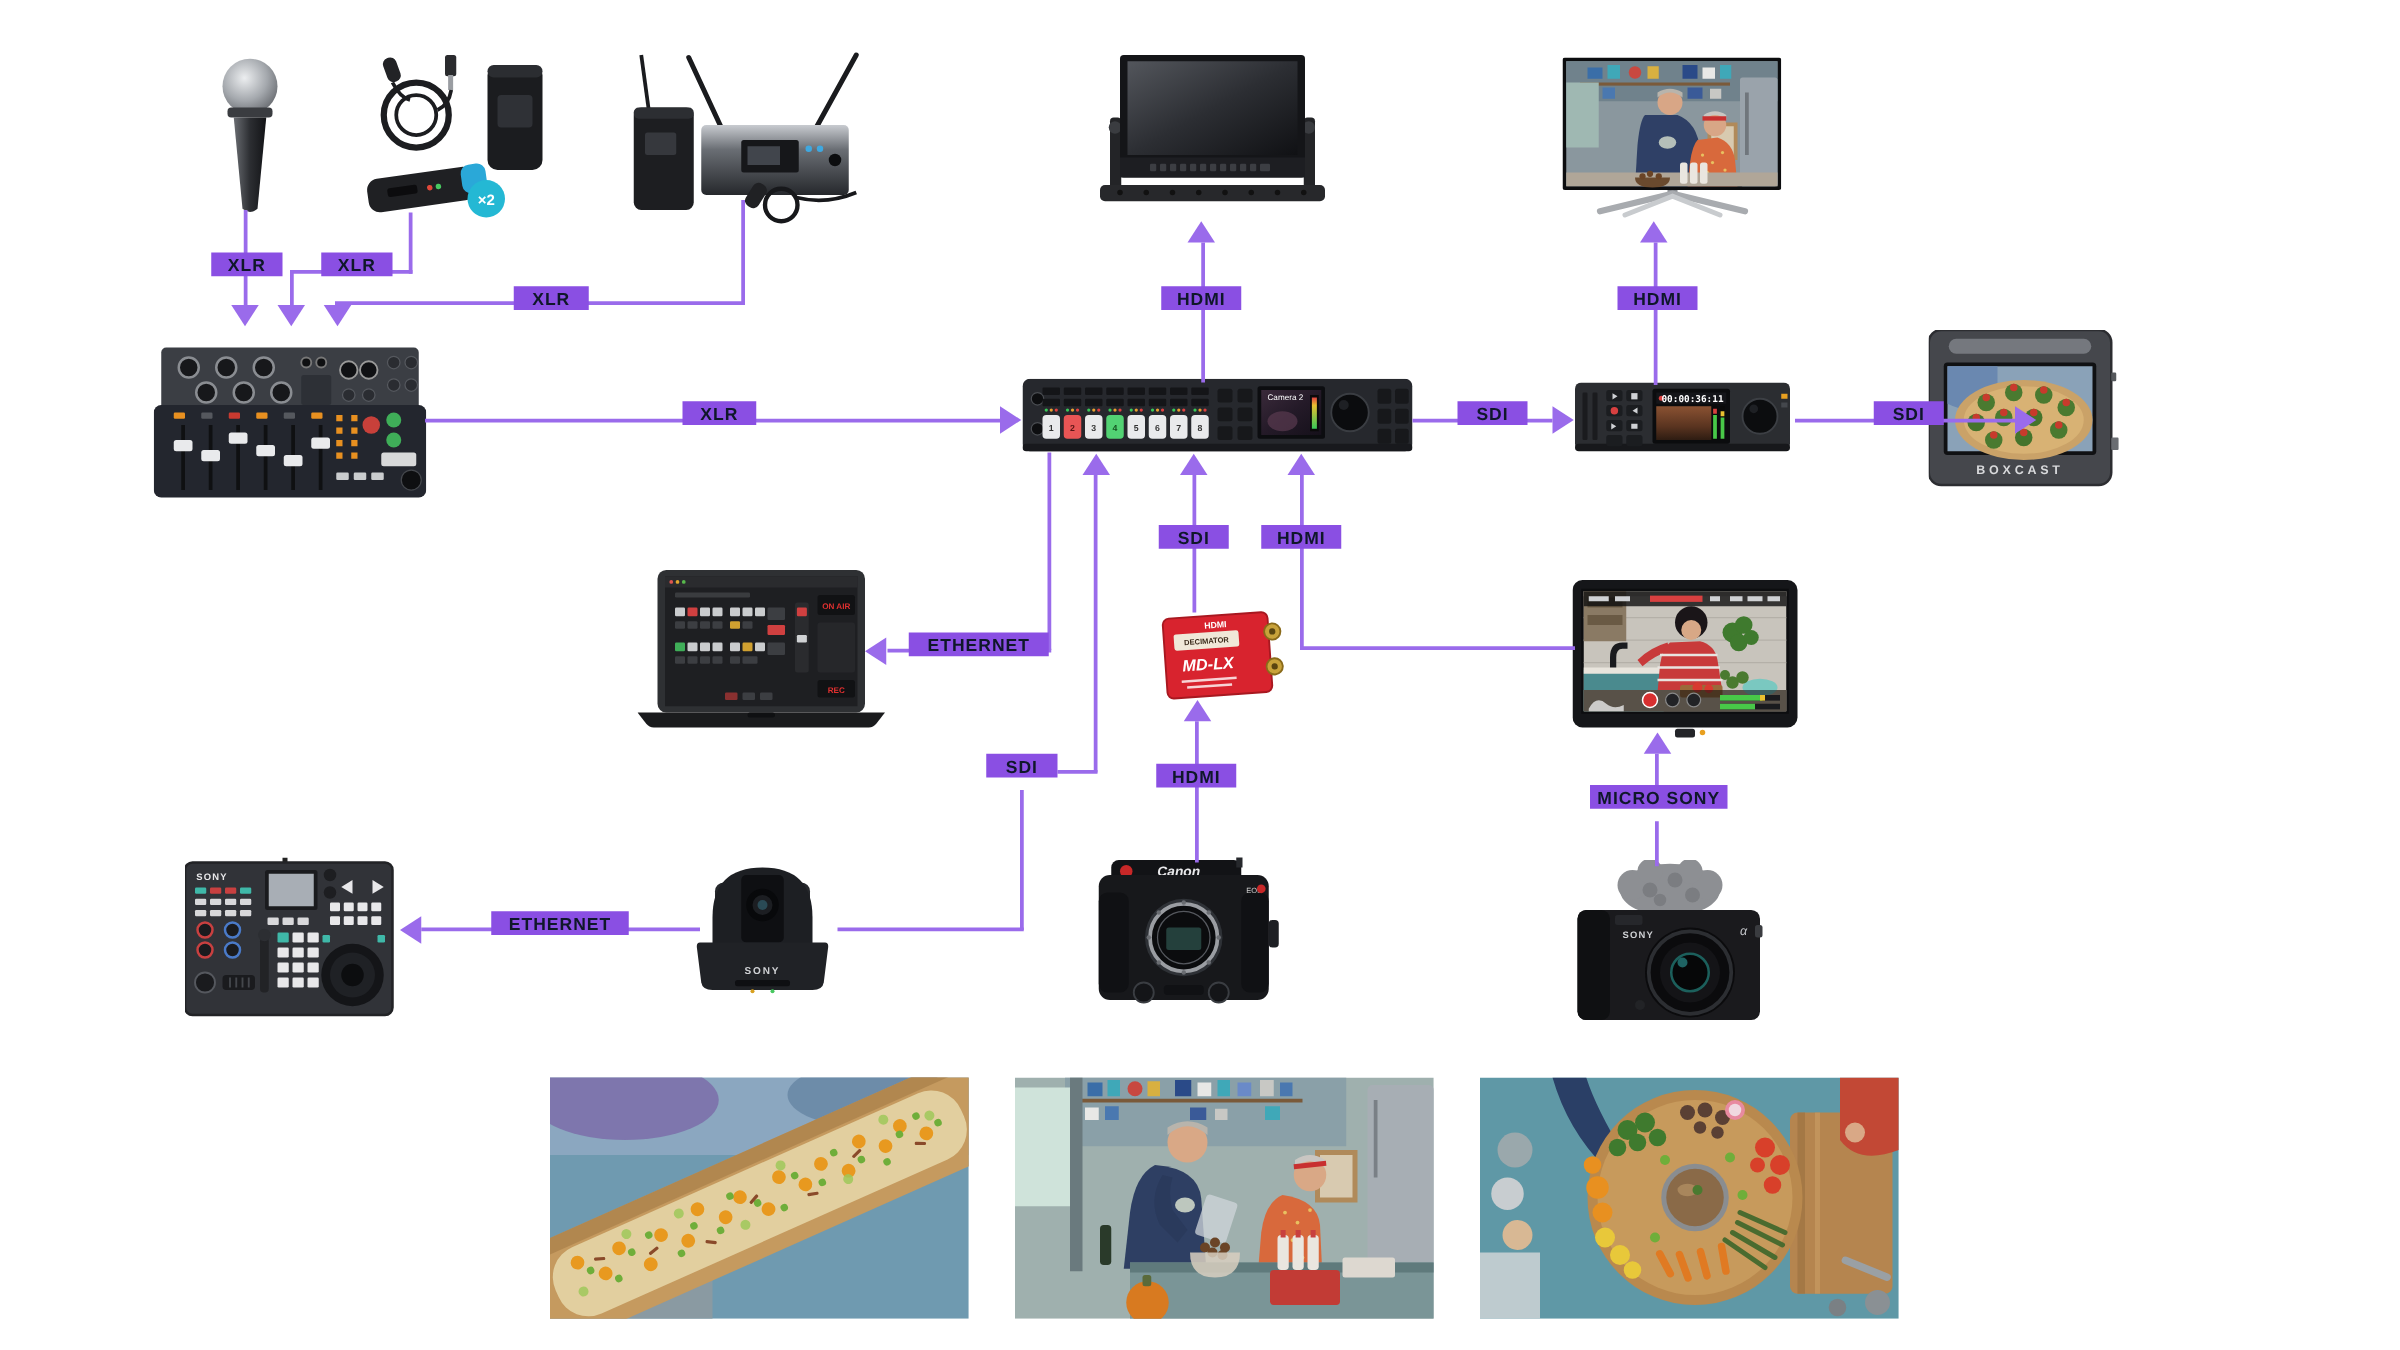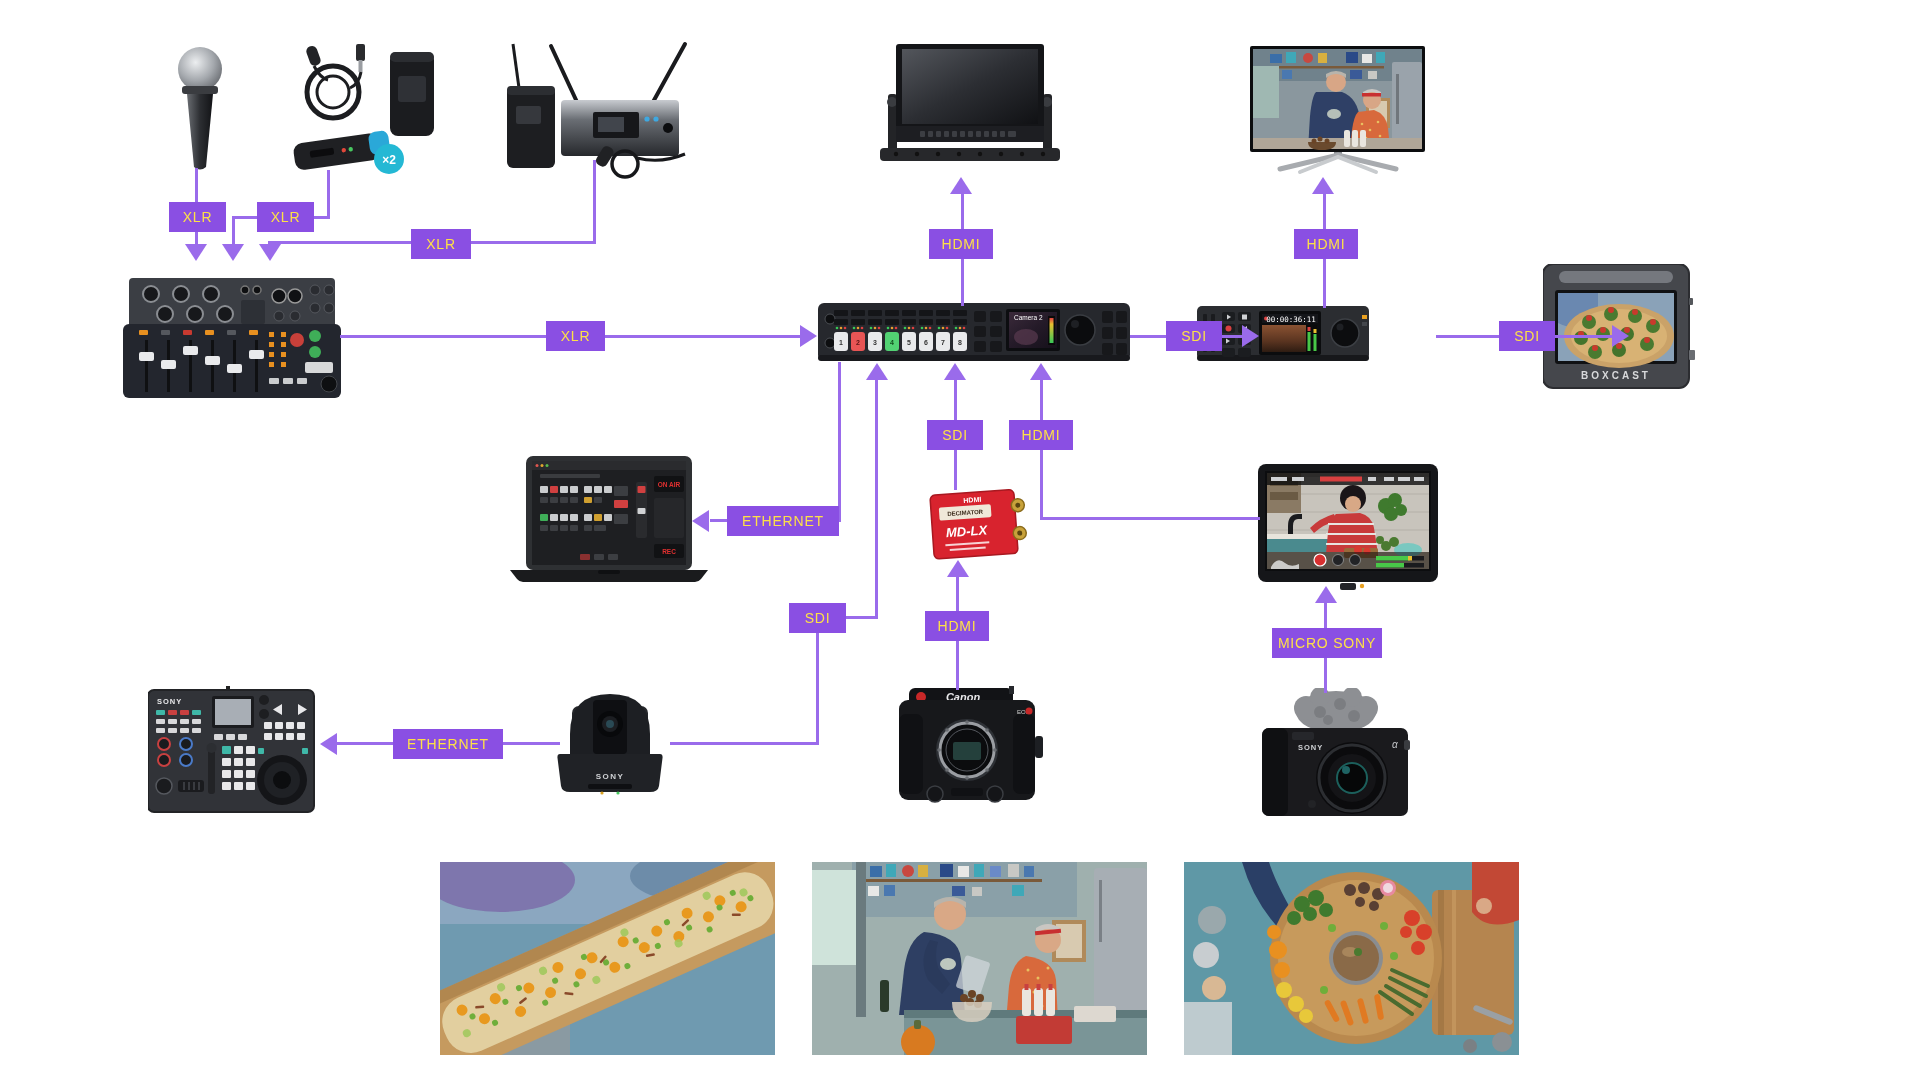--- a/index.html
+++ b/index.html
@@ -1,21 +1,21 @@
 <!DOCTYPE html>
 <html><head>
 <meta charset="utf-8">
 <style>
   html,body{margin:0;padding:0;background:#fff;}
   #canvas{position:relative;width:1920px;height:1080px;background:#fff;overflow:hidden;
           font-family:"Liberation Sans",sans-serif;}
   .dev{position:absolute;}
   .dev svg{display:block;}
-  .lbl{position:absolute;height:30px;background:#8a4fe3;color:#fde047;display:flex;align-items:center;
-       justify-content:center;font-size:14px;font-weight:400;letter-spacing:0.8px;z-index:30;}
+  .lbl{position:absolute;height:19px;background:#8a4fe3;color:#0f172a;display:flex;align-items:center;
+       justify-content:center;font-size:14px;font-weight:700;letter-spacing:0.8px;z-index:30;}
   .ln{position:absolute;background:#9a6beb;z-index:10;}
   .arr{position:absolute;width:0;height:0;border-style:solid;z-index:11;}
   .arr-down{border-left:11px solid transparent;border-right:11px solid transparent;border-top:17px solid #9a6beb;border-bottom:0;}
   .arr-up{border-left:11px solid transparent;border-right:11px solid transparent;border-bottom:17px solid #9a6beb;border-top:0;}
   .arr-left{border-top:11px solid transparent;border-bottom:11px solid transparent;border-right:17px solid #9a6beb;border-left:0;}
   .arr-right{border-top:11px solid transparent;border-bottom:11px solid transparent;border-left:17px solid #9a6beb;border-right:0;}
   svg text{font-family:"Liberation Sans",sans-serif;}
   .mono{font-family:"DejaVu Sans Mono",monospace;}
 </style>
 </head>
@@ -442,21 +442,21 @@
             <rect x="102" y="84" width="6" height="17" rx="2"></rect>
             <rect x="110" y="84" width="6" height="17" rx="2"></rect>
           </g>
       </g>
       <rect x="84" y="106" width="8" height="6" fill="#8a8d92"></rect>
       <path d="M30 123 L88 109 L146 123" stroke="#a8abaf" stroke-width="5" fill="none" stroke-linecap="round"></path>
       <path d="M50 126 L88 111 L126 126" stroke="#c8cbce" stroke-width="4" fill="none" stroke-linecap="round"></path>
     </svg>
   </div>
 
-  <div class="dev" style="left:1197px;top:306px;">
+  <div class="dev" style="left:1260px;top:306px;font-weight:bold;">
     <svg width="172" height="58" viewBox="0 0 172 58">
       <defs>
         <linearGradient id="hdsc" x1="0" y1="0" x2="0" y2="1">
           <stop offset="0" stop-color="#8a5232"></stop>
             <stop offset="0.6" stop-color="#5a3420"></stop>
             <stop offset="1" stop-color="#2e1c12"></stop>
         </linearGradient>
       </defs>
       <rect width="172" height="54" rx="5" fill="#2b2d31"></rect>
       <rect y="49" width="172" height="6" rx="3" fill="#17181b"></rect>
@@ -780,21 +780,21 @@
       <circle cx="74" cy="32" r="8" fill="#1c1e22"></circle>
       <circle cx="74" cy="32" r="4" fill="#2a4a55"></circle>
       <path d="M24 62 h100 q3 0 2.5 4 l-3.5 28 q-1 6 -9 6 H34 q-8 0 -9 -6 l-3.5 -28 q-0.5 -4 2.5 -4 z" fill="#202226"></path>
       <text x="74" y="87" text-anchor="middle" font-size="8" letter-spacing="1.5" fill="#cfd1d4" font-family="Liberation Serif, serif" font-weight="bold">SONY</text>
       <rect x="52" y="92" width="44" height="5" rx="2" fill="#0e0f12"></rect>
       <circle cx="66" cy="101" r="1.6" fill="#d8a020"></circle>
       <circle cx="82" cy="101" r="1.6" fill="#48c860"></circle>
     </svg>
   </div>
 
-  <div class="dev" style="left:891px;top:684px;">
+  <div class="dev" style="left:871px;top:684px;">
     <svg width="155" height="128" viewBox="0 0 155 128">
       <rect x="18" y="4" width="104" height="18" rx="6" fill="#121316"></rect>
       <circle cx="30" cy="13" r="5" fill="#c82828"></circle>
       <rect x="118" y="2" width="5" height="8" fill="#26282c"></rect>
       <text x="72" y="17" text-anchor="middle" font-size="11" font-weight="bold" font-style="italic" fill="#e8e8ea" font-family="Liberation Serif, serif">Canon</text>
       <rect x="8" y="16" width="136" height="100" rx="9" fill="#17181b"></rect>
       <rect x="8" y="30" width="24" height="80" rx="7" fill="#101114"></rect>
       <rect x="122" y="30" width="22" height="80" rx="7" fill="#101114"></rect>
       <text x="126" y="30" font-size="6" fill="#d0d0d0">EOS</text>
       <circle cx="138" cy="27" r="3.5" fill="#c82828"></circle>

